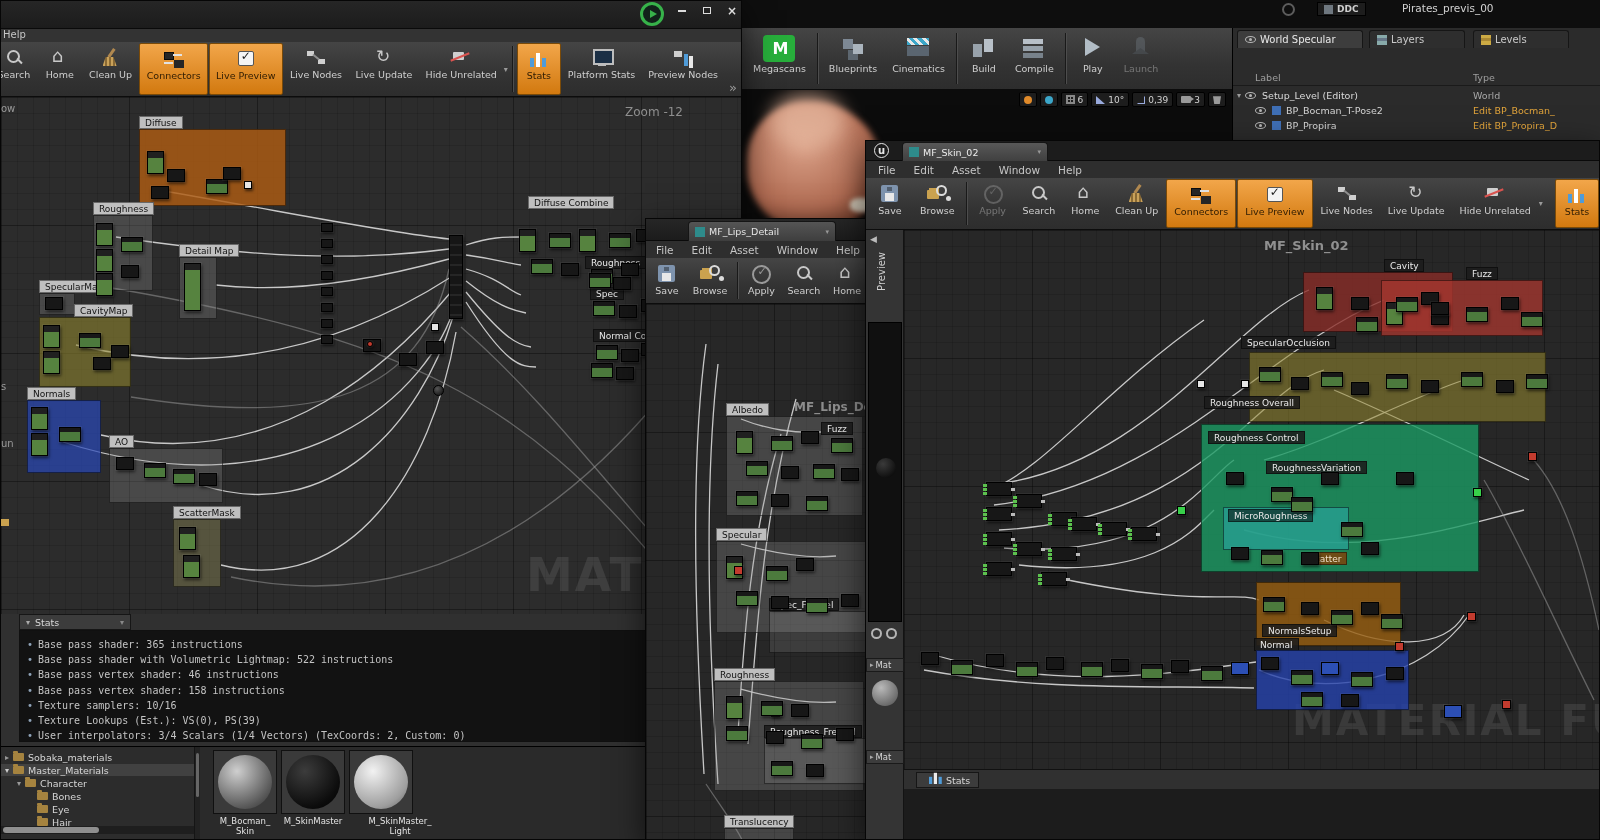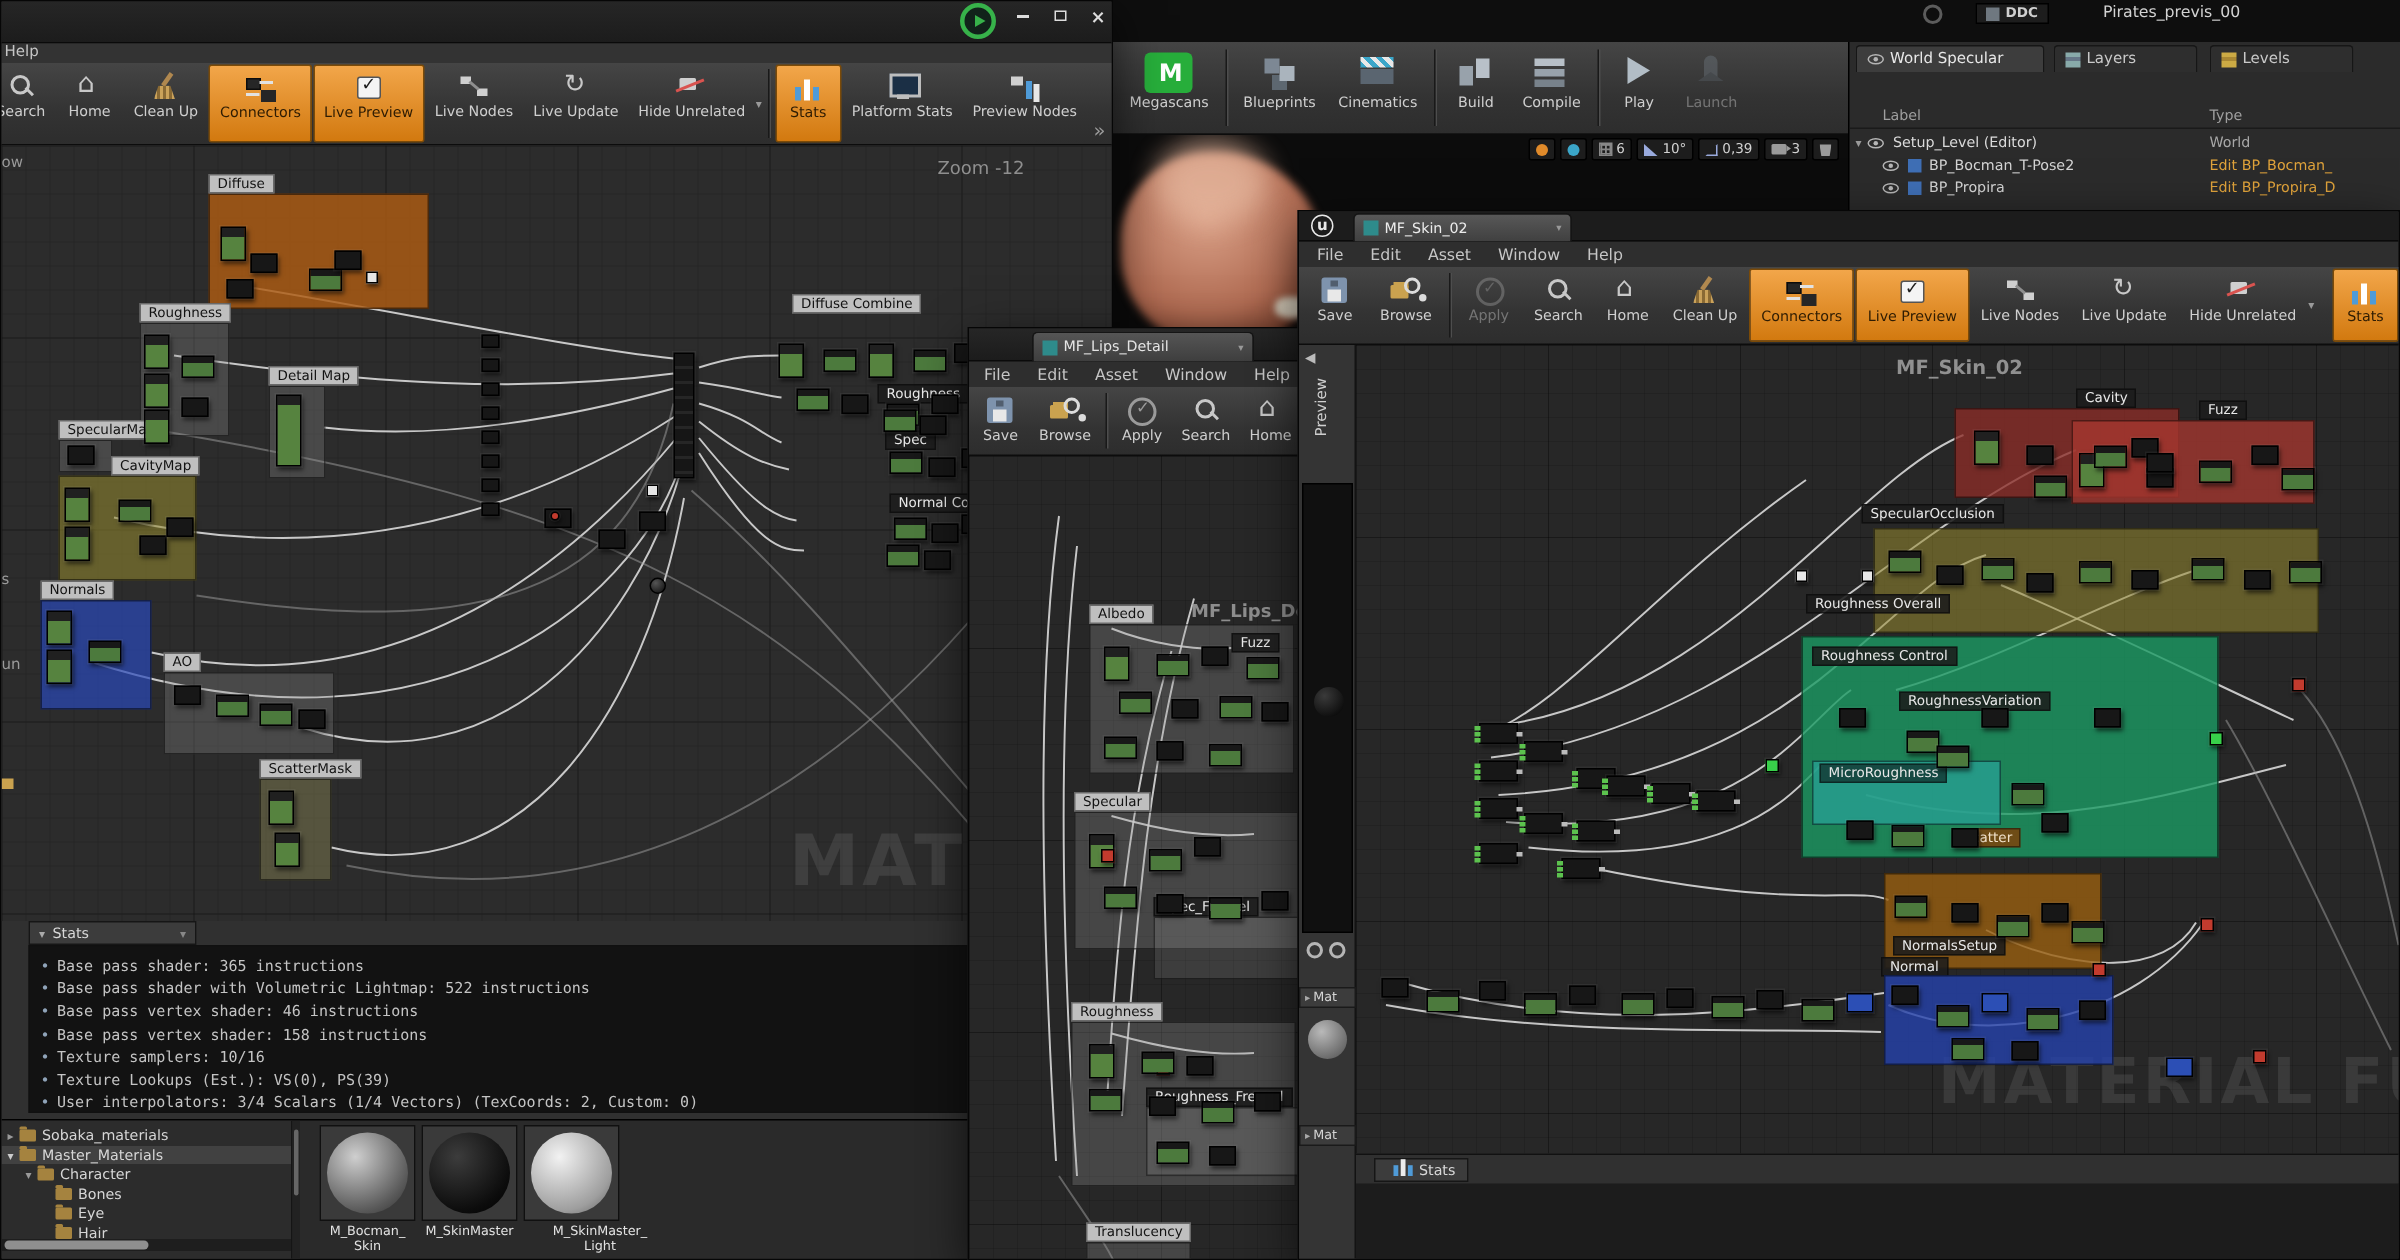--- a/index.html
+++ b/index.html
@@ -745,21 +745,21 @@
       <div class="cmt" style="left:477px;top:50px;width:162px;height:56px;background:rgba(165,55,48,.78)">
         <span class="ctab dk" style="left:84px">Fuzz</span>
       </div>
       <span class="flabel dk" style="left:337px;top:106px">SpecularOcclusion</span>
       <div class="cmt" style="left:345px;top:122px;width:297px;height:70px;background:rgba(152,138,48,.55)"></div>
       <span class="flabel dk" style="left:300px;top:166px">Roughness Overall</span>
       <div class="cmt" style="left:297px;top:194px;width:278px;height:148px;background:rgba(28,155,100,.8)">
         <span class="ctab dk" style="top:6px;left:6px">Roughness Control</span>
       </div>
       <span class="flabel dk" style="left:362px;top:231px">RoughnessVariation</span>
-      <div class="cmt" style="left:304px;top:277px;width:126px;height:43px;background:rgba(40,160,150,.75)">
+      <div class="cmt" style="left:319px;top:277px;width:126px;height:43px;background:rgba(40,160,150,.75)">
         <span class="ctab dk" style="top:1px;left:4px;background:rgba(20,60,55,.85)">MicroRoughness</span>
       </div>
       <span class="flabel dk" style="left:399px;top:322px;background:rgba(120,70,15,.9);color:#f0e0c8">Scatter</span>
       <div class="cmt" style="left:352px;top:352px;width:145px;height:64px;background:rgba(152,95,16,.8)"></div>
       <span class="flabel dk" style="left:358px;top:394px">NormalsSetup</span>
       <span class="flabel dk" style="left:350px;top:408px">Normal</span>
       <div class="cmt" style="left:352px;top:420px;width:153px;height:60px;background:rgba(38,66,172,.8)"></div>
 
       <i class="nd pin" style="left:82px;top:252px"></i>
       <i class="nd pin" style="left:112px;top:264px"></i>

